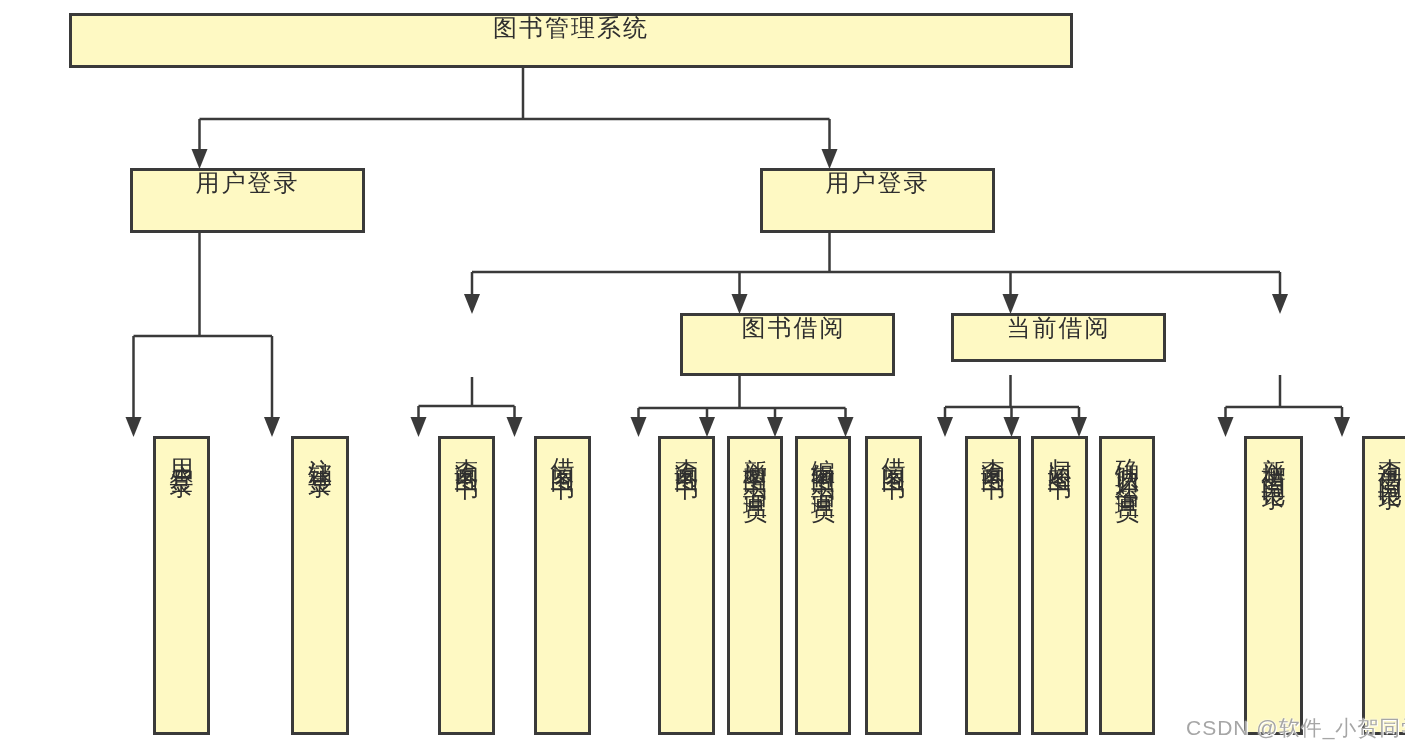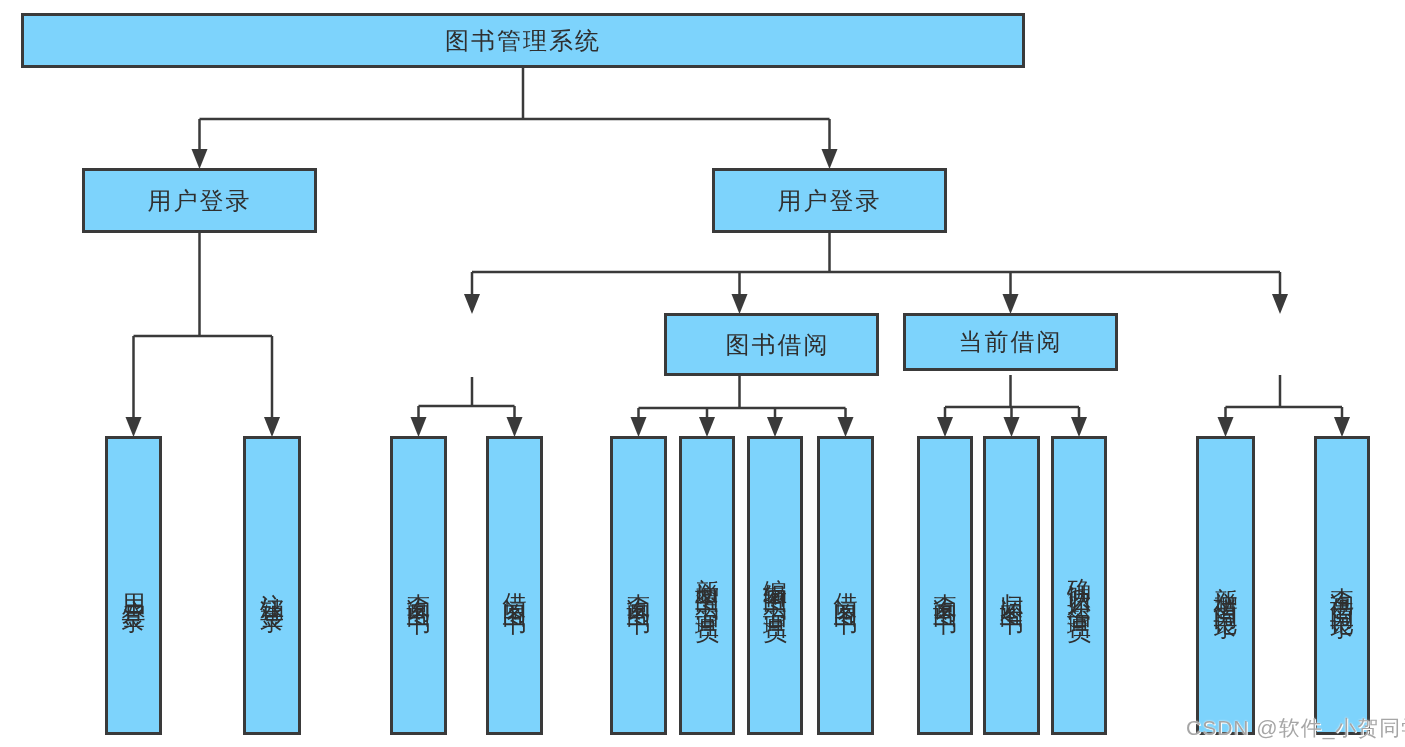--- a/index.html
+++ b/index.html
@@ -14,25 +14,26 @@
   #connectors {
     position: absolute;
     left: 0; top: 0;
     width: 1405px; height: 747px;
     pointer-events: none;
   }
   .node {
     position: absolute;
     box-sizing: border-box;
     border: 3px solid #3a3a3a;
-    background: #7dd3fc;
+    background: #fef9c3;
     display: flex;
-    align-items: center;
+    align-items: flex-start;
     justify-content: center;
     color: #2f2f2f;
+    margin-left: 48px;
   }
   .node .node-label {
     font-size: 24px;
     letter-spacing: 2px;
     white-space: nowrap;
     line-height: 1;
   }
   .node.vertical .node-label {
     writing-mode: vertical-lr;
     letter-spacing: 6px;
@@ -112,24 +113,24 @@
 
   <div class="node" style="left: 21px; top: 13px; width: 1004px; height: 55px;">
       <span class="node-label">图书管理系统</span>
     </div>
     <div class="node" style="left: 82px; top: 168px; width: 235px; height: 65px;">
       <span class="node-label">用户登录</span>
     </div>
     <div class="node" style="left: 712px; top: 168px; width: 235px; height: 65px;">
       <span class="node-label">用户登录</span>
     </div>
-    <div class="node" style="left: 664px; top: 313px; width: 215px; height: 63px; padding-left: 12px;">
+    <div class="node" style="left: 632px; top: 313px; width: 215px; height: 63px; padding-left: 12px;">
       <span class="node-label">图书借阅</span>
     </div>
-    <div class="node" style="left: 903px; top: 313px; width: 215px; height: 58px;">
+    <div class="node" style="left: 903px; top: 313px; width: 215px; height: 49px;">
       <span class="node-label">当前借阅</span>
     </div>
     <div class="node vertical" style="left: 105px; top: 436px; width: 57px; height: 299px;">
       <span class="node-label">用户登录</span>
     </div>
     <div class="node vertical" style="left: 243px; top: 436px; width: 58px; height: 299px;">
       <span class="node-label">注销登录</span>
     </div>
     <div class="node vertical" style="left: 390px; top: 436px; width: 57px; height: 299px;">
       <span class="node-label">查询图书</span>

